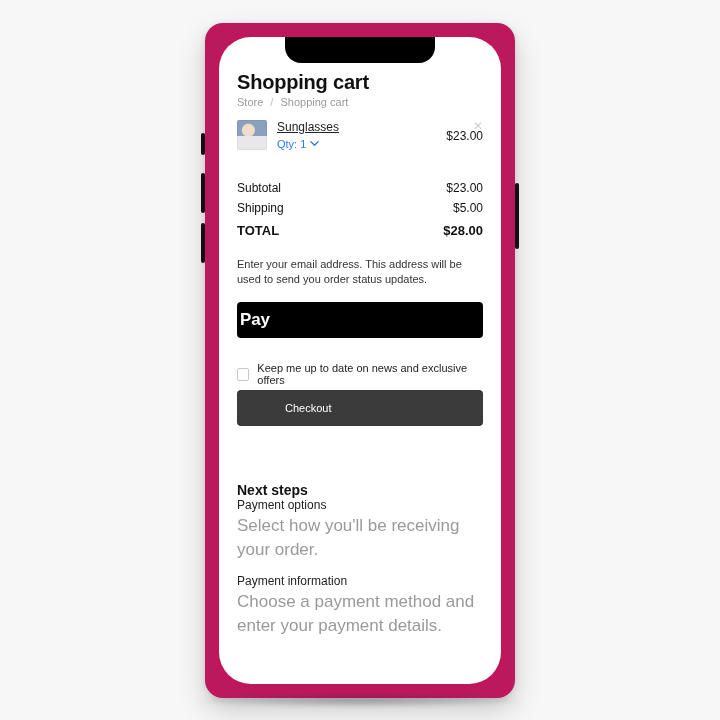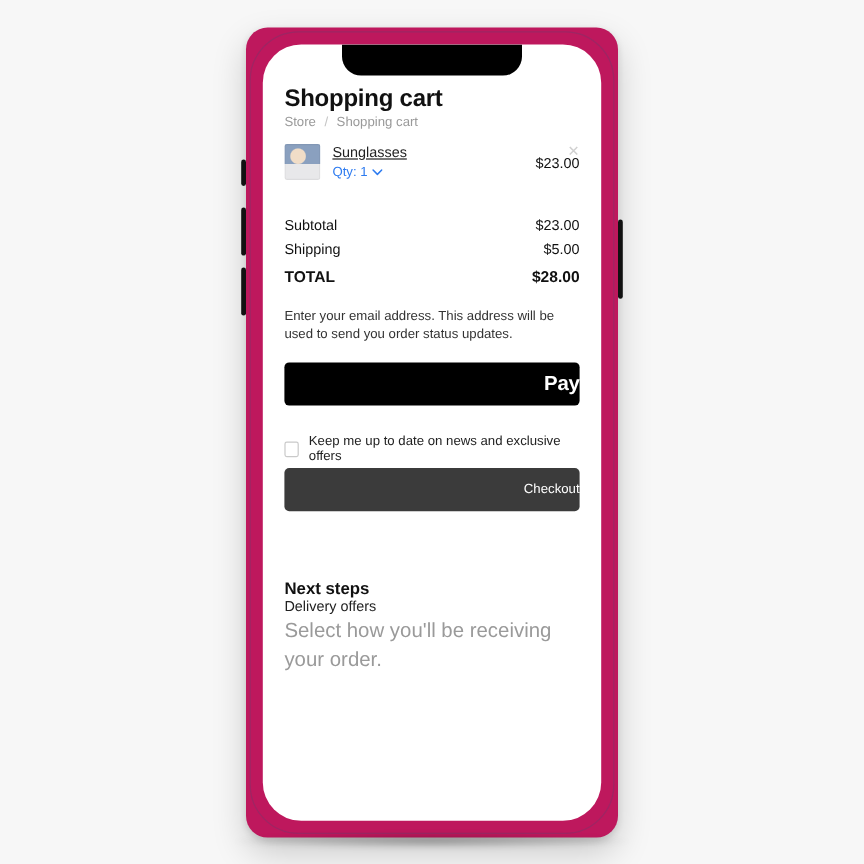--- a/index.html
+++ b/index.html
@@ -103,21 +103,21 @@
 
   .summary { margin-top: 26px; font-size: 12px; }
   .summary .row { display: flex; justify-content: space-between; padding: 3px 0; }
   .summary .total { font-weight: 700; font-size: 13px; margin-top: 2px; gap: 31px; }
 
   .note { font-size: 11px; color: #333; margin-top: 16px; line-height: 1.45; }
 
   .btn {
     display: flex;
     align-items: center;
-    justify-content: flex-end;
+    justify-content: flex-start;
     width: 100%;
     height: 36px;
     border-radius: 4px;
     font-size: 13px;
     font-weight: 500;
     cursor: pointer;
     border: none;
   }
   .btn-applepay { background: #000; color: #fff; margin-top: 14px; gap: 3px; }
   .btn-applepay .apple { font-size: 15px; line-height: 1; }
@@ -204,20 +204,24 @@
         <span>Keep me up to date on news and exclusive offers</span>
       </label>
 
       <button class="btn btn-checkout">
         <span>Checkout</span>
       </button>
 
       <div class="next-steps">
         <h2>Next steps</h2>
         <div class="step">
-          <div class="t">Delivery offers</div>
+          <div class="t">Payment options</div>
           <div class="d">Select how you'll be receiving your order.</div>
+        </div>
+        <div class="step">
+          <div class="t">Payment information</div>
+          <div class="d">Choose a payment method and enter your payment details.</div>
         </div>
       </div>
 
     </div>
   </div>
 </div>
 
 </body></html>

